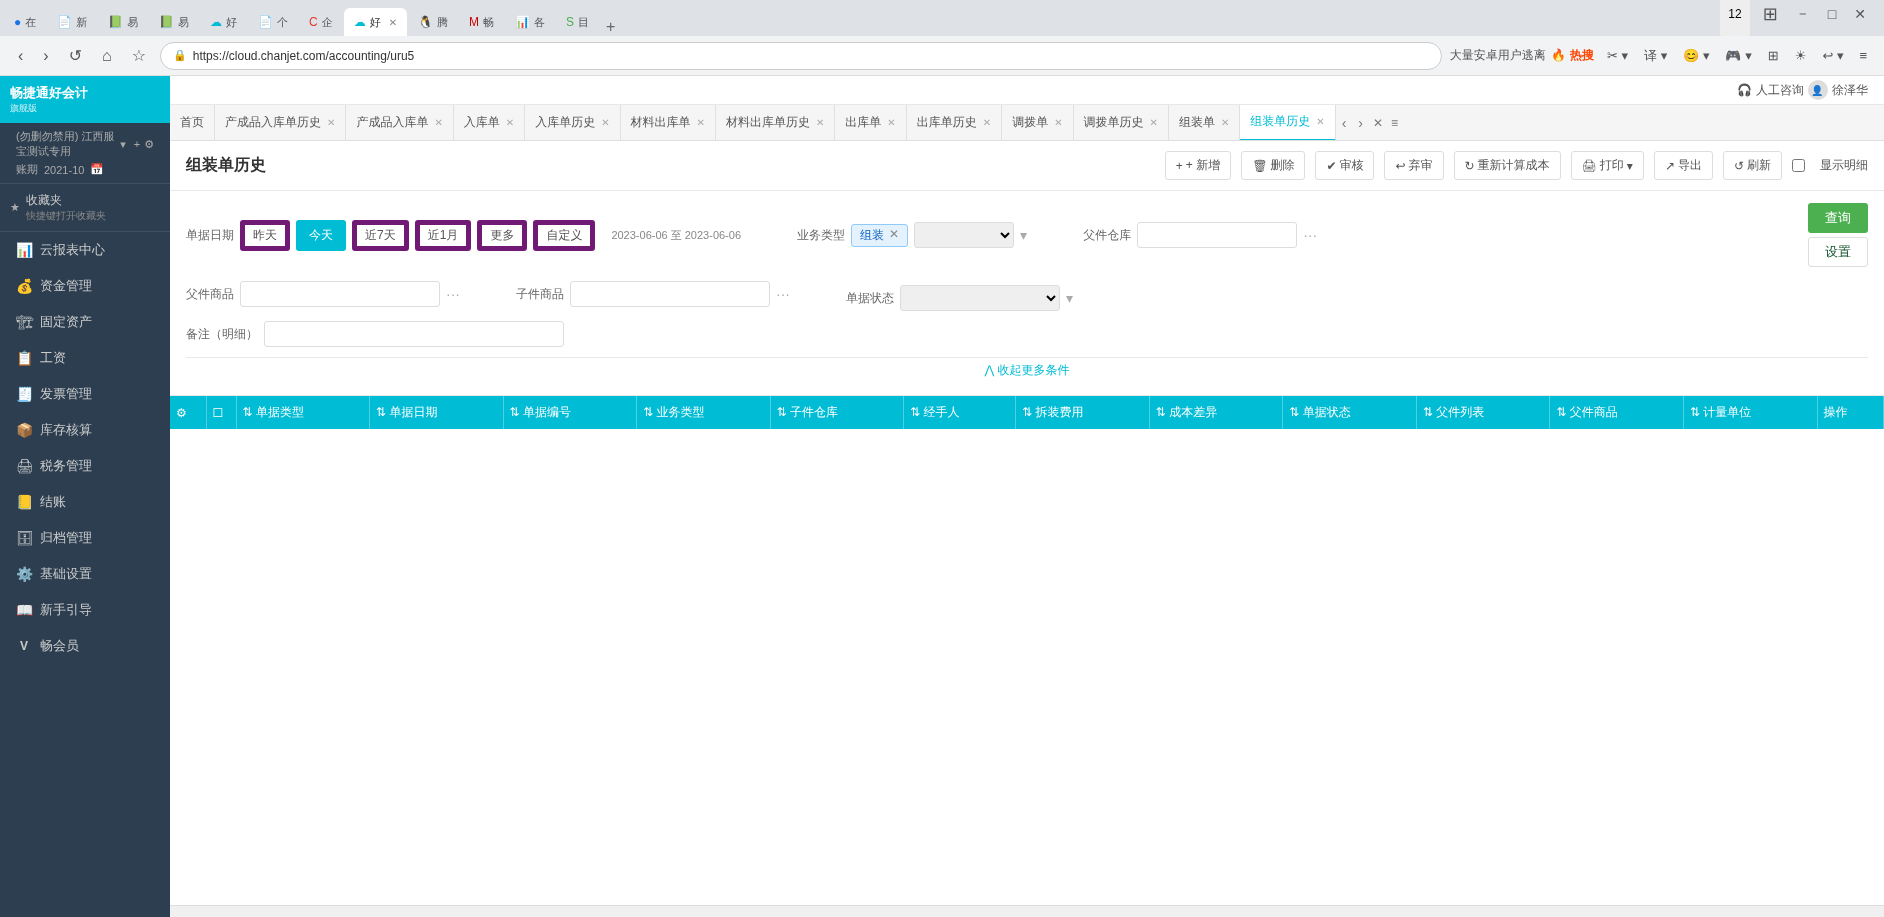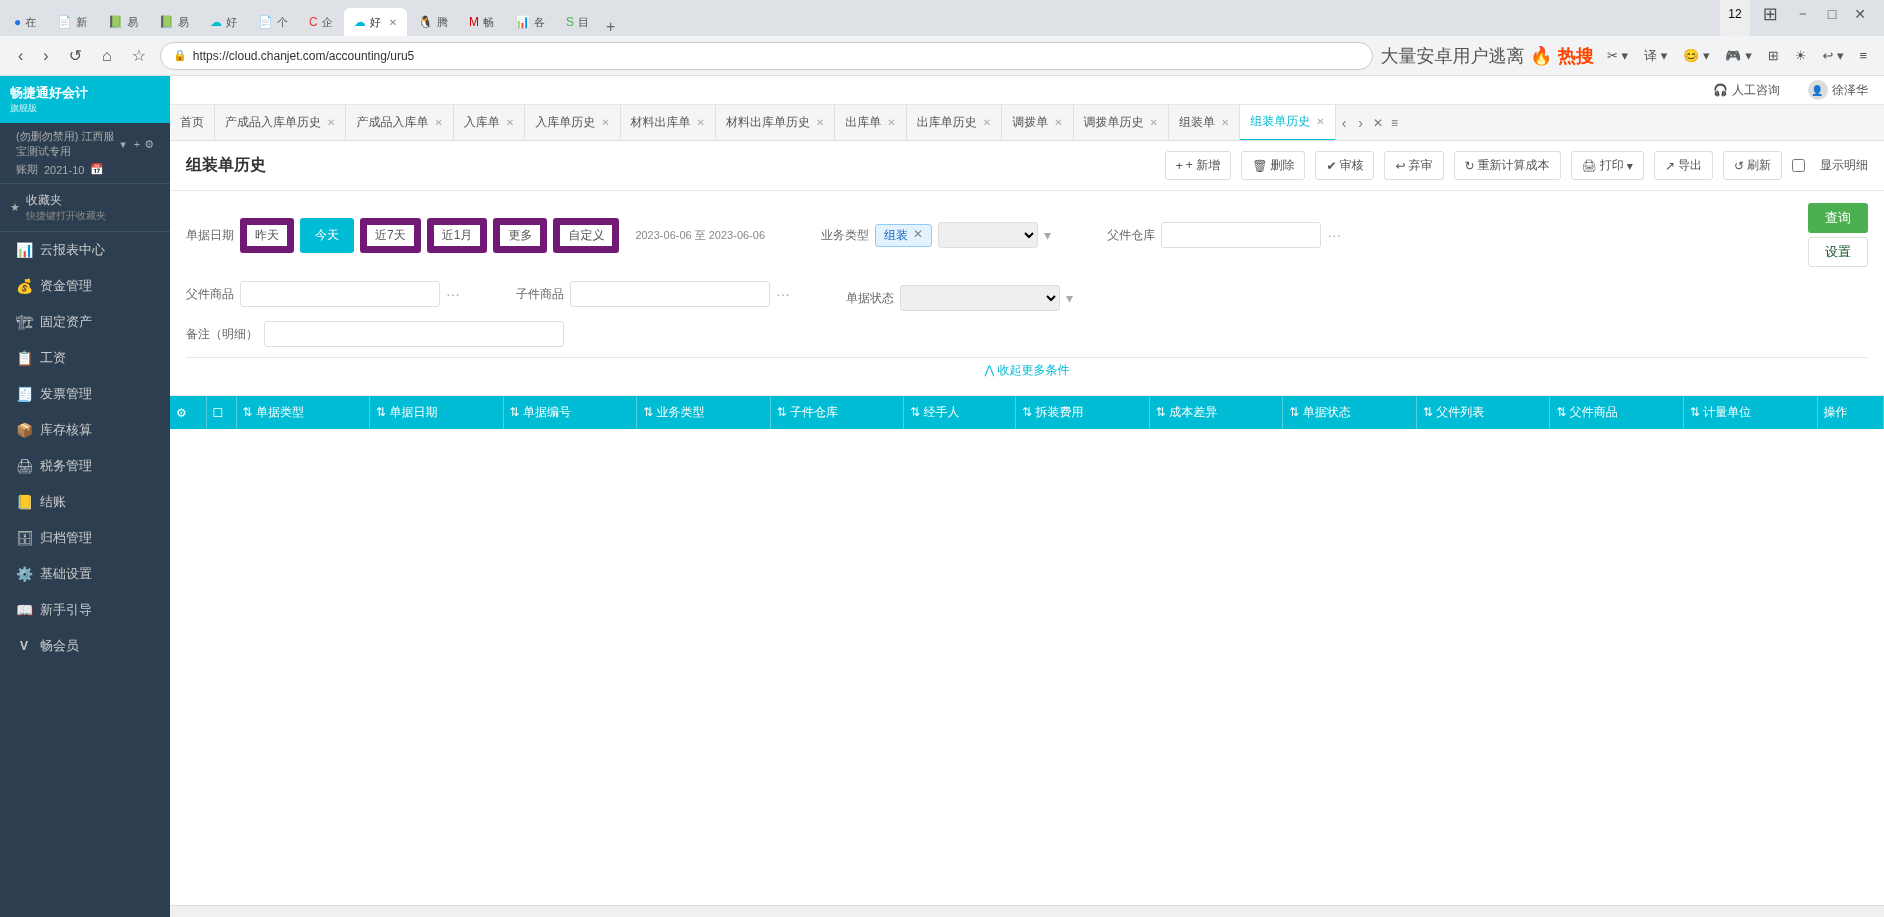--- a/index.html
+++ b/index.html
@@ -8,21 +8,21 @@
     .browser-tab.active { background: #fff; color: #333; }
     .browser-tab .close-btn { margin-left: 4px; color: #888; font-size: 10px; }
     .tab-new-btn { font-size: 16px; color: #666; cursor: pointer; padding: 0 6px; }
 
     
     .browser-addressbar { background: #f1f3f4; height: 40px; display: flex; align-items: center; padding: 0 12px; gap: 8px; border-bottom: 1px solid #ddd; }
     .nav-btn { background: none; border: none; color: #555; cursor: pointer; font-size: 16px; padding: 4px 6px; border-radius: 4px; }
     .address-bar { flex: 1; height: 28px; background: #fff; border: 1px solid #ccc; border-radius: 14px; display: flex; align-items: center; padding: 0 12px; font-size: 12px; color: #333; gap: 6px; }
     .address-bar .lock { color: #2e7d32; font-size: 11px; }
     .address-bar .url { color: #333; }
-    .search-area { display: flex; align-items: center; gap: 6px; font-size: 18px; color: #555; }
+    .search-area { display: flex; align-items: center; gap: 6px; font-size: 12px; color: #555; }
     .hot-tag { color: #ff4400; font-weight: bold; }
     .toolbar-icons { display: flex; align-items: center; gap: 6px; }
     .toolbar-icon-btn { font-size: 13px; color: #555; cursor: pointer; padding: 3px 5px; white-space: nowrap; }
 
     
     .app-container { display: flex; height: calc(917px - 76px); }
 
     
     .sidebar { width: 170px; background: #2c3e50; color: #ccc; display: flex; flex-direction: column; flex-shrink: 0; }
     .sidebar-header { background: #00bcd4; padding: 8px 10px; display: flex; align-items: center; gap: 6px; }
@@ -50,21 +50,21 @@
     .page-title { font-size: 16px; font-weight: bold; color: #333; }
     .header-actions { display: flex; align-items: center; gap: 10px; flex-wrap: wrap; }
     .action-btn { display: flex; align-items: center; gap: 3px; padding: 5px 10px; border: 1px solid #ddd; border-radius: 3px; background: #fff; cursor: pointer; font-size: 12px; color: #555; }
     .display-detail-checkbox { display: flex; align-items: center; gap: 15px; font-size: 12px; color: #555; }
 
     
     .filter-area { padding: 12px 16px; background: #fff; border-bottom: 1px solid #e8e8e8; }
     .filter-row { display: flex; align-items: center; gap: 16px; margin-bottom: 10px; flex-wrap: wrap; }
     .filter-label { font-size: 12px; color: #666; white-space: nowrap; }
     .date-filter { display: flex; align-items: center; gap: 6px; }
-    .date-quick-btn { padding: 2px 8px; border: 7px solid #701a75; border-radius: 3px; cursor: pointer; font-size: 12px; color: #555; background: #fff; }
+    .date-quick-btn { padding: 2px 8px; border: 5px solid #701a75; border-radius: 3px; cursor: pointer; font-size: 12px; color: #555; background: #fff; }
     .date-quick-btn.active { background: #00bcd4; color: #fff; border-color: #00bcd4; }
     .date-range { font-size: 11px; color: #888; }
     .filter-field { display: flex; align-items: center; gap: 6px; }
     .filter-tag { display: flex; gap: 3px; padding: 2px 8px; background: #e3f2fd; border: 1px solid #90caf9; border-radius: 3px; font-size: 12px; color: #1565c0; }
     .filter-tag .remove { cursor: pointer; color: #888; margin-left: 2px; }
     .filter-select { width: 200px; height: 26px; border: 1px solid #ddd; border-radius: 3px; padding: 0 6px; font-size: 12px; }
     .filter-input { width: 200px; height: 26px; border: 1px solid #ddd; border-radius: 3px; padding: 0 6px; font-size: 12px; }
     .more-icon { color: #aaa; cursor: pointer; font-size: 14px; }
     .collapse-bar { text-align: center; padding: 4px; cursor: pointer; color: #00bcd4; font-size: 12px; border-top: 1px solid #e8e8e8; margin-top: 4px; }
 
@@ -254,21 +254,21 @@
       </div>
       <div class="sidebar-item">
         <span class="item-icon" style="font-size:12px;font-weight:bold;">V</span>
         <span>畅会员</span>
       </div>
     </nav>
   </div>
 
   <div class="main-content">
 
-    <div style="display:flex;align-items:center;justify-content:flex-end;padding:4px 16px;background:#fff;border-bottom:1px solid #e8e8e8;gap:28px;">
+    <div style="display:flex;align-items:center;justify-content:flex-end;padding:4px 16px;background:#fff;border-bottom:1px solid #e8e8e8;gap:4px;">
       <span style="font-size:12px;color:#555;cursor:pointer;">🎧 <span>人工咨询</span></span>
       <span style="font-size:12px;color:#555;display:flex;align-items:center;gap:4px;">
         <span style="width:20px;height:20px;border-radius:50%;background:#ddd;display:inline-flex;align-items:center;justify-content:center;font-size:10px;">👤</span>
         <span>徐泽华</span>
       </span>
     </div>
 
     <div class="tab-bar">
       <div class="page-tab">
           <span>首页</span>

